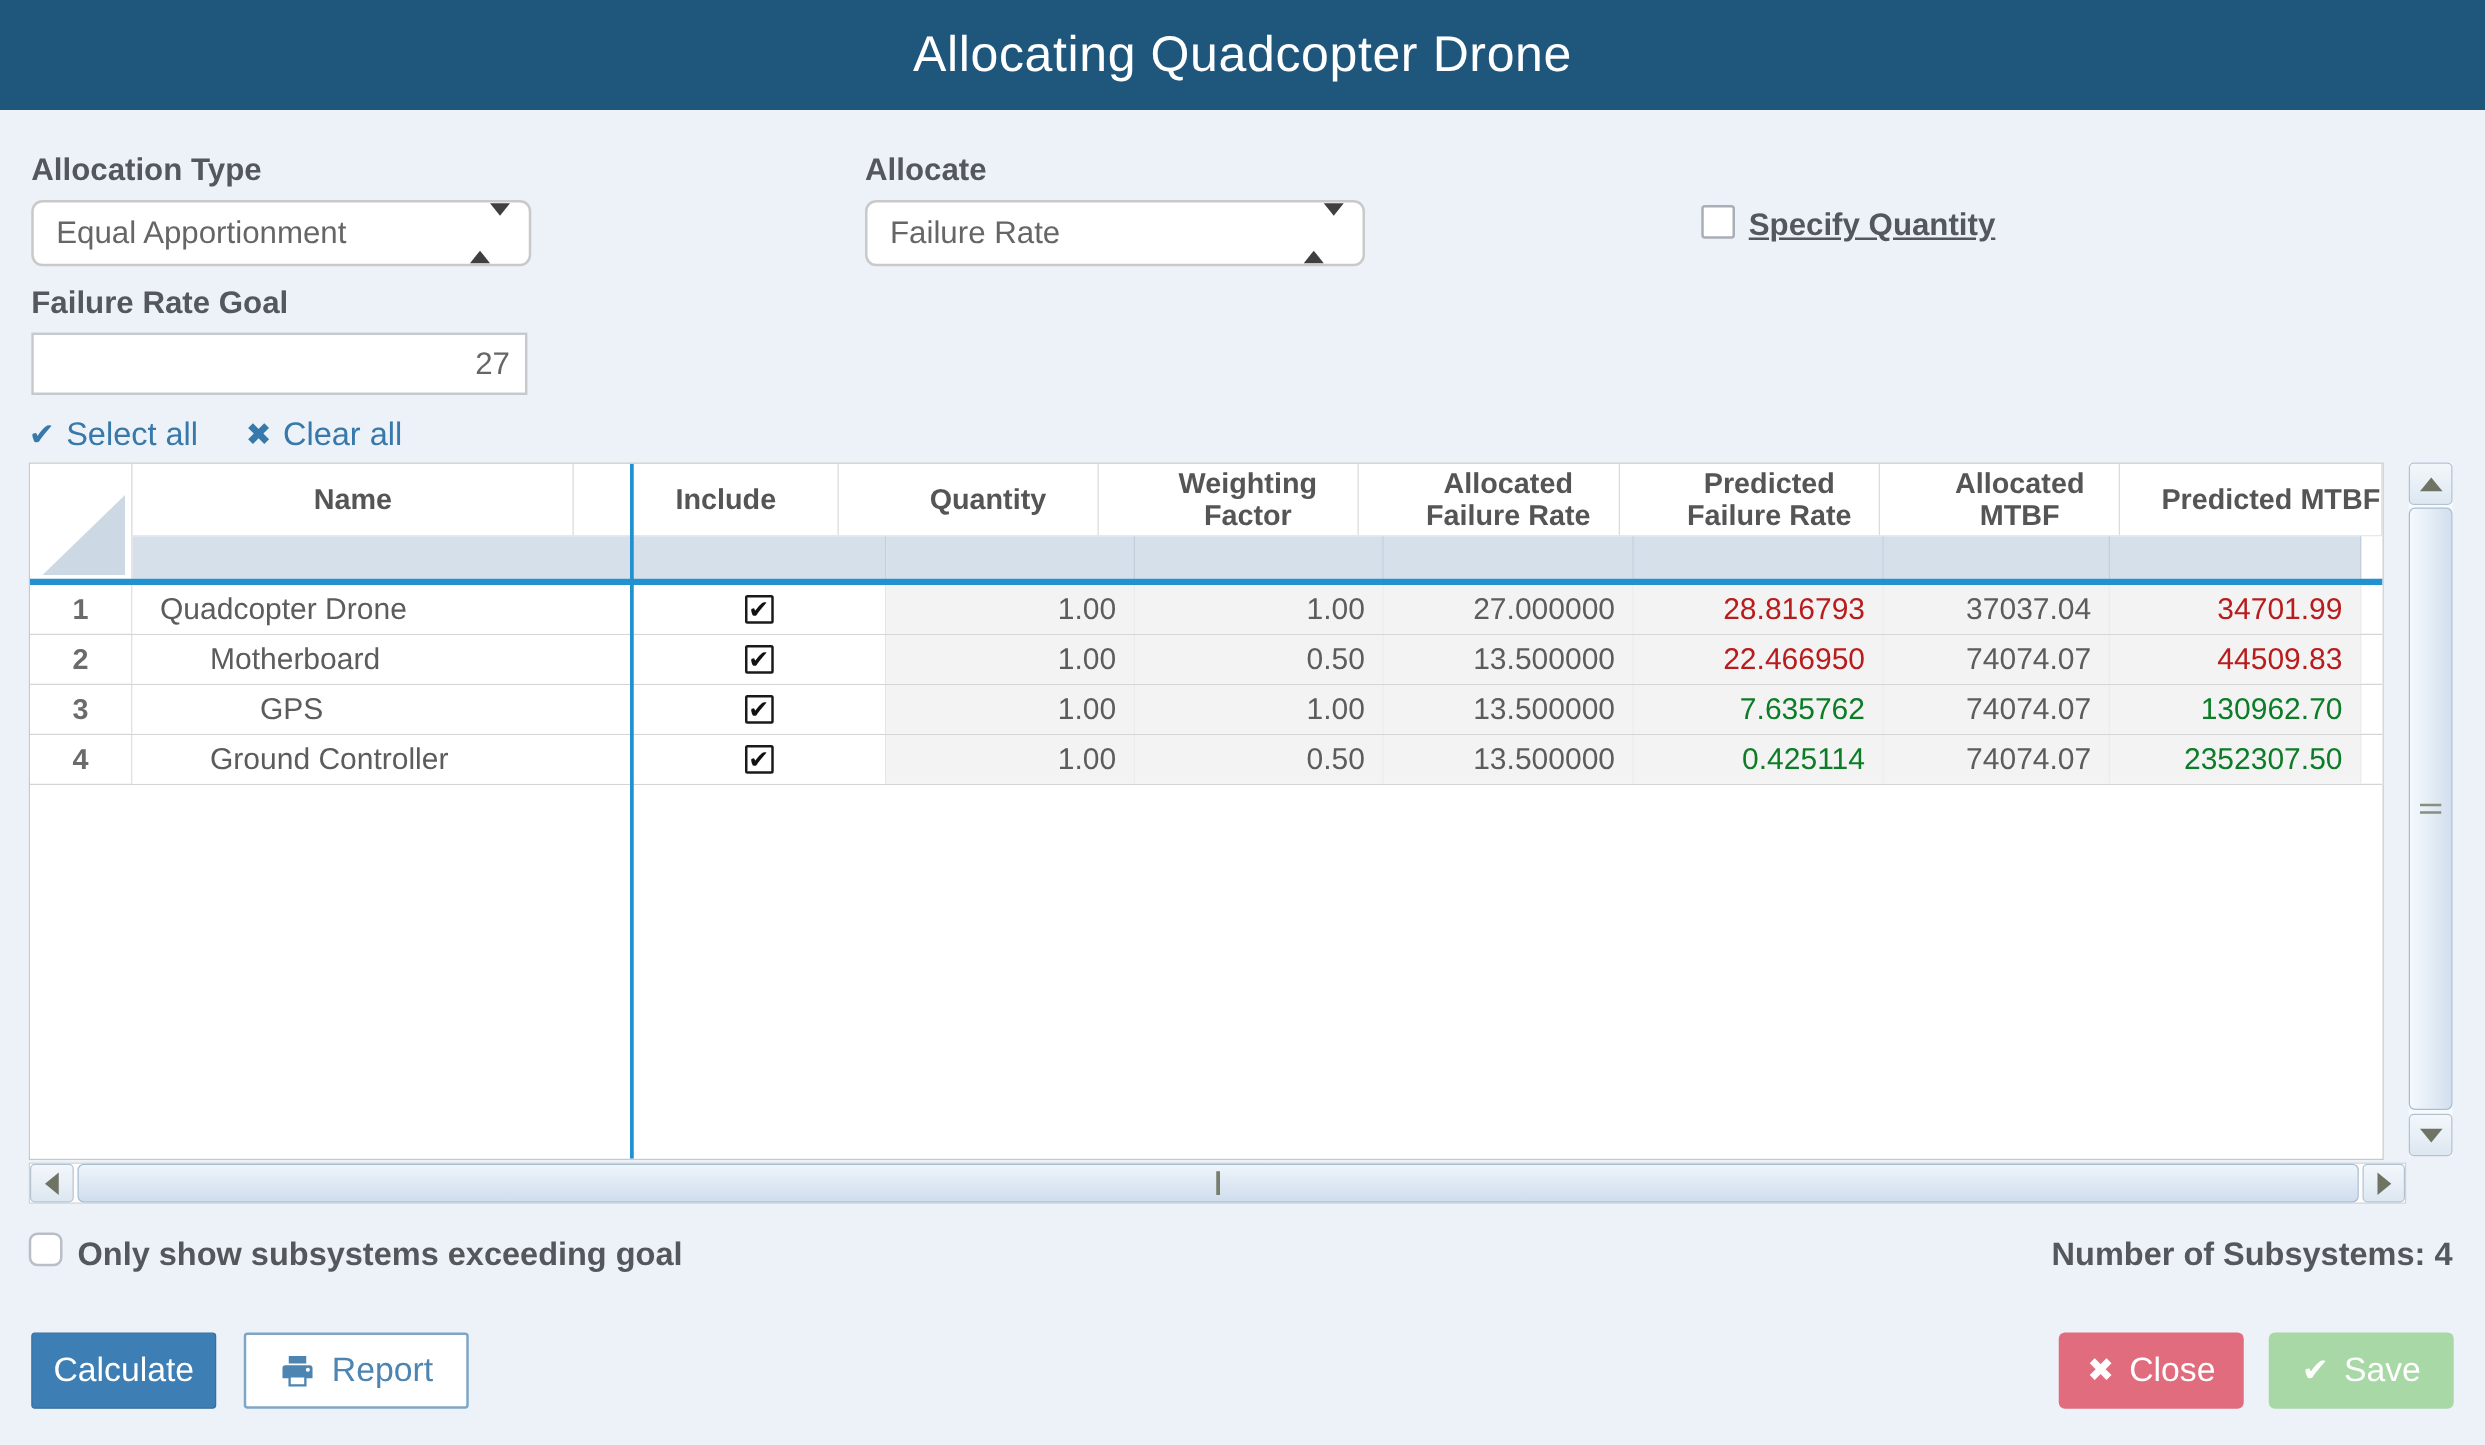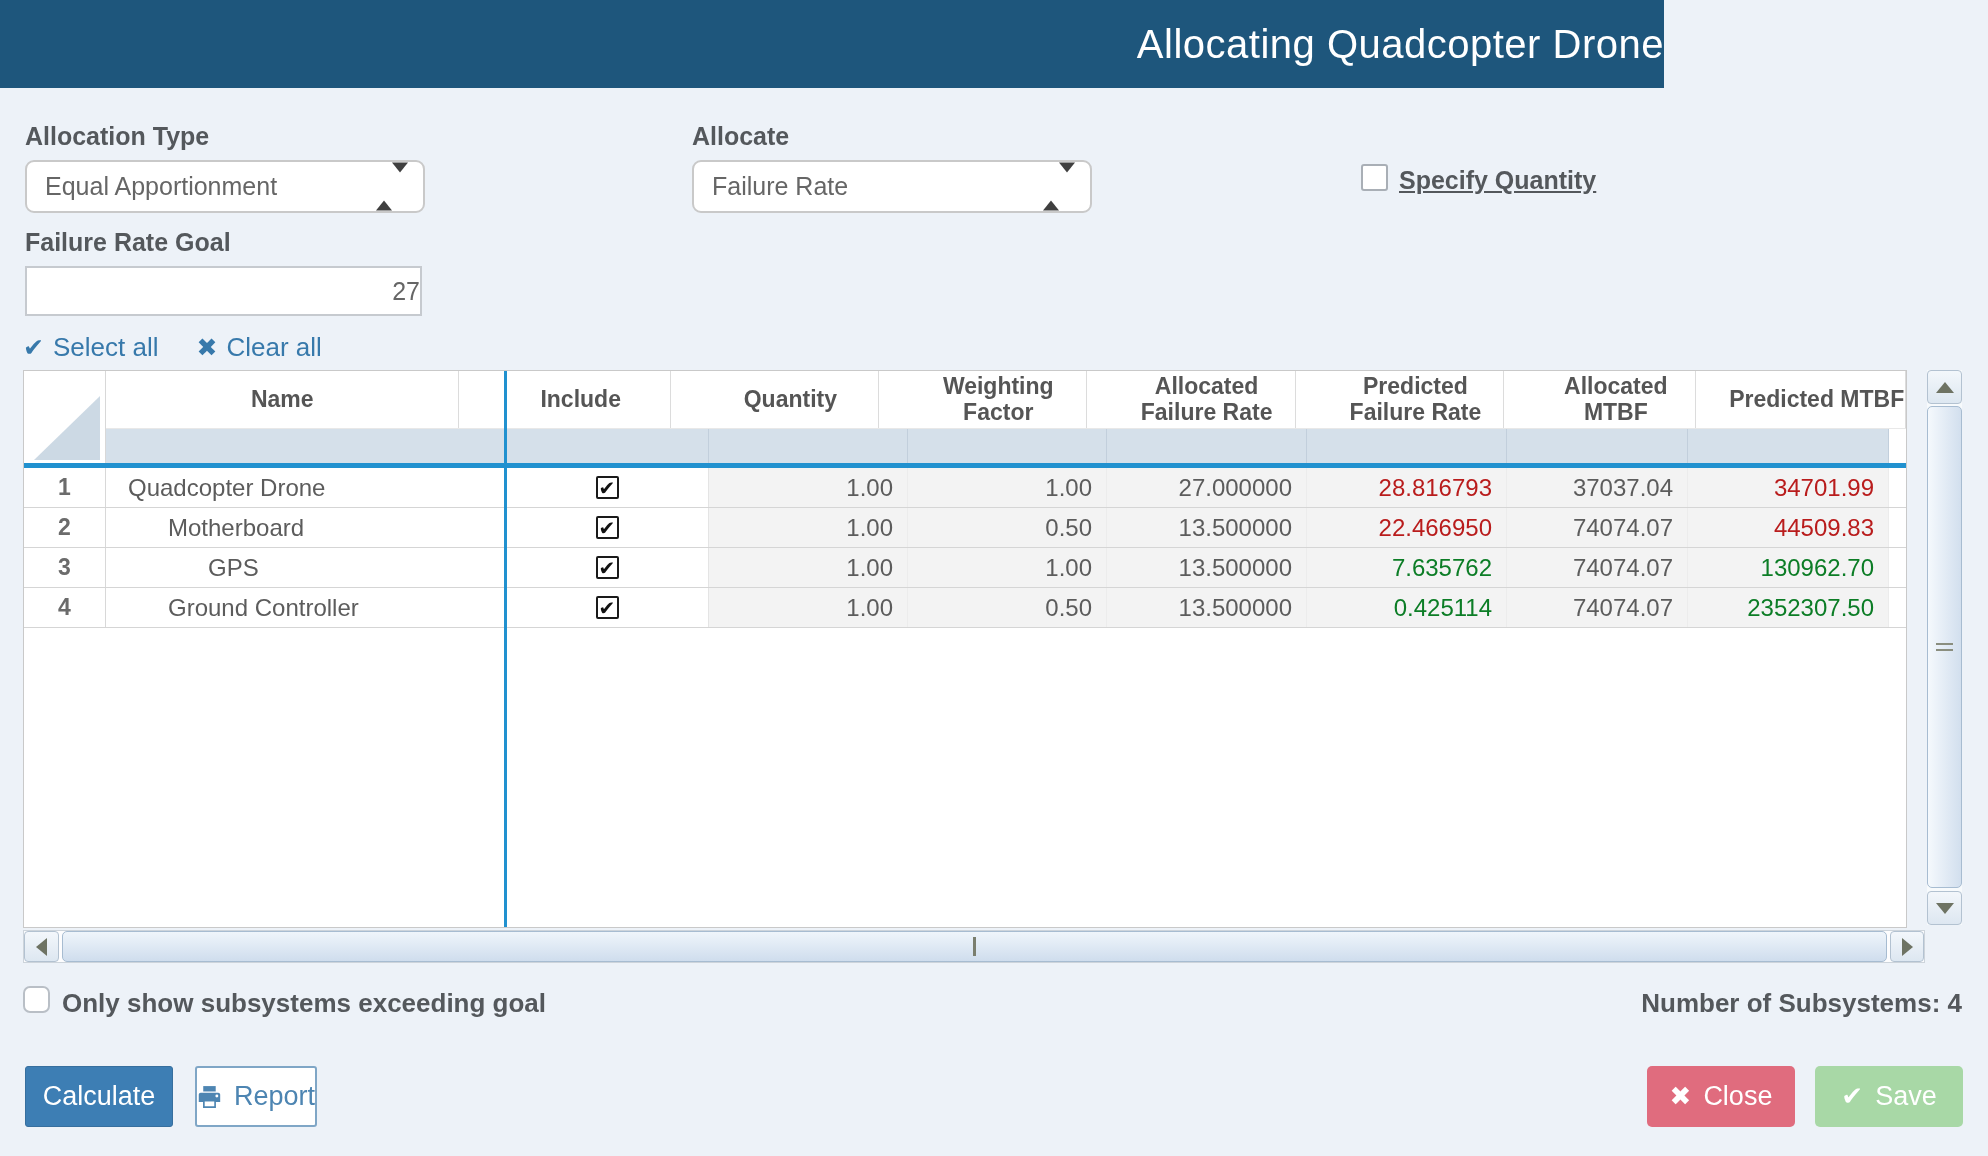--- a/index.html
+++ b/index.html
@@ -4,22 +4,22 @@
 <style>
   * { margin:0; padding:0; box-sizing:border-box; }
   html,body { background:#edf2f8; }
   .app {
     position:relative; width:1988px; height:1156px; background:#edf2f8;
     font-family:"Liberation Sans","DejaVu Sans",sans-serif; overflow:hidden; color:#555;
   }
 
   
   .titlebar {
-    position:absolute; left:0; top:0; width:1664px; height:88px;
-    background:#1e567c; display:flex; align-items:center; justify-content:flex-end;
+    position:absolute; left:0; top:0; width:1988px; height:88px;
+    background:#1e567c; display:flex; align-items:center; justify-content:center;
   }
   .titlebar h1 { color:#fff; font-size:40px; font-weight:400; letter-spacing:.5px; }
 
   
   .ctl-label { position:absolute; font-size:25px; font-weight:700; color:#54585c;text-align:right; }
   #lbl-alloc-type { left:25px;  top:122px; }
   #lbl-allocate   { left:692px; top:122px; }
   #lbl-goal       { left:25px;  top:228px; }
 
   .selectbox {
@@ -29,21 +29,21 @@
   }
   #select-alloc-type { left:25px;  top:160px; }
   #select-allocate   { left:692px; top:160px; }
   .caret { position:absolute; right:15px; top:50%; transform:translateY(-50%); }
   .caret .tri-up   { width:0;height:0;border-left:8px solid transparent;border-right:8px solid transparent;border-bottom:10px solid #3f3f3f;margin-bottom:4px; }
   .caret .tri-down { width:0;height:0;border-left:8px solid transparent;border-right:8px solid transparent;border-top:10px solid #3f3f3f; }
 
   .goal-input {
     position:absolute; left:25px; top:266px; width:397px; height:50px;
     border:2px solid #c6cacf; background:#fff; font-size:25px; color:#666;
-    text-align:right; padding:0 0; font-family:inherit;
+    text-align:right; padding:0 12px; font-family:inherit;
   }
 
   .cbx-square {
     position:absolute; width:27px; height:27px; background:#fff;
     border:2px solid #a9afb6; border-radius:3px; cursor:pointer;
   }
   #cbx-specify { left:1361px; top:164px; }
   #lbl-specify { left:1399px; top:166px; cursor:pointer;text-decoration:underline; }
 
   
@@ -133,21 +133,21 @@
   .hgrip { width:3px; height:19px; background:#7a7e6e; }
 
   
   #cbx-onlyshow { left:23px; top:986px; border-radius:7px; border-color:#b9bfc6; }
   #lbl-onlyshow { position:absolute; left:62px; top:988px; font-size:26px; font-weight:700; color:#54585c; cursor:pointer; }
   #subsys-count { position:absolute; right:26px; top:988px; font-size:26px; font-weight:700; color:#54585c; }
 
   .btn { position:absolute; height:61px; display:flex; align-items:center; justify-content:center; gap:12px;
          font-size:27px; cursor:pointer; border-radius:3px; font-family:inherit; }
   #btn-calculate { left:25px;  top:1066px; width:148px; background:#3d7eb4; border:1px solid #376f9e; color:#fff; }
-  #btn-report    { left:195px; top:1066px; width:122px; background:#fff; border:2px solid #7fa6c6; color:#4d85b2; }
+  #btn-report    { left:195px; top:1066px; width:180px; background:#fff; border:2px solid #7fa6c6; color:#4d85b2; }
   #btn-close { left:1647px; top:1066px; width:148px; background:#e06c7e; border:none; color:#fff; border-radius:5px; }
   #btn-save  { left:1815px; top:1066px; width:148px; background:#a8d8a6; border:none; color:#fff; border-radius:5px; }
   .btn .gl { font-size:26px; }
 </style>
 </head>
 <body>
 
 <div class="app">
 
   <div class="titlebar">

